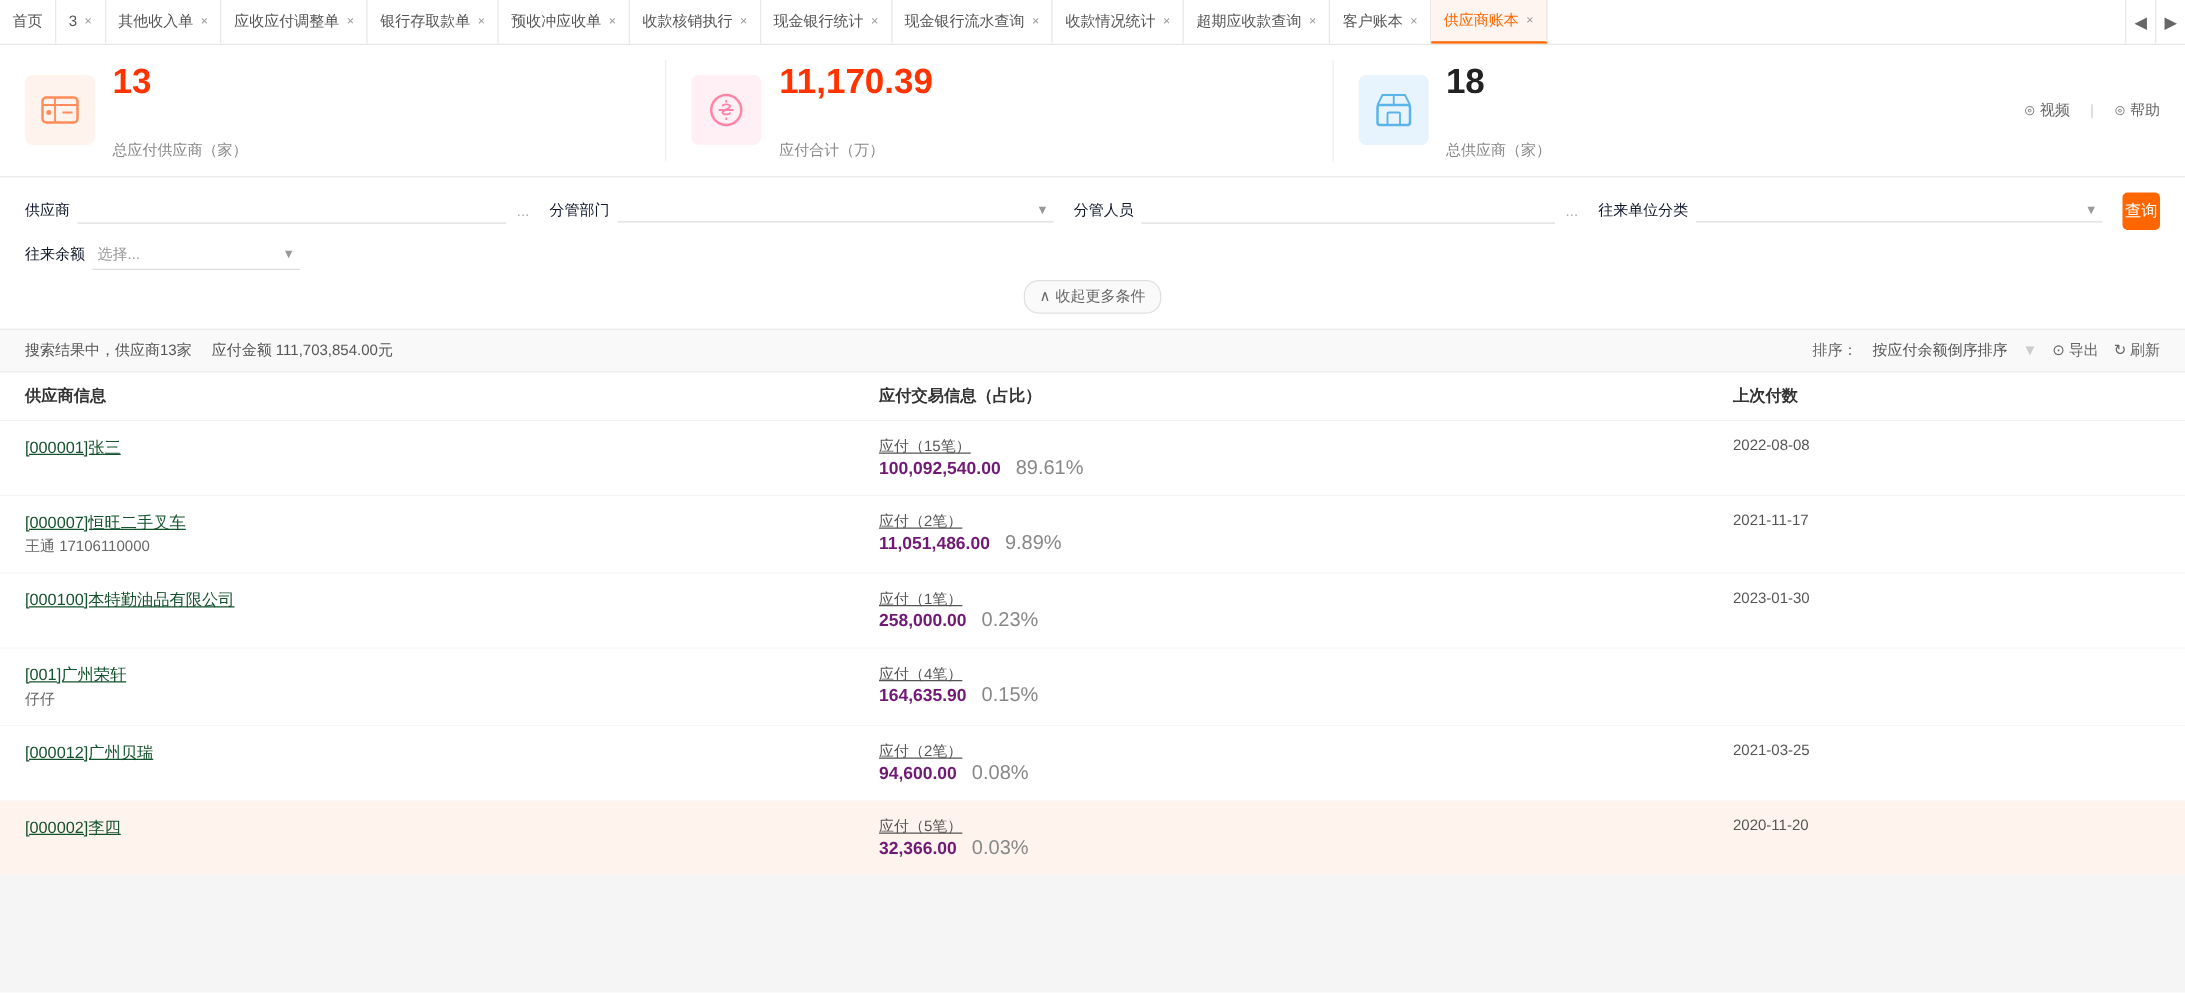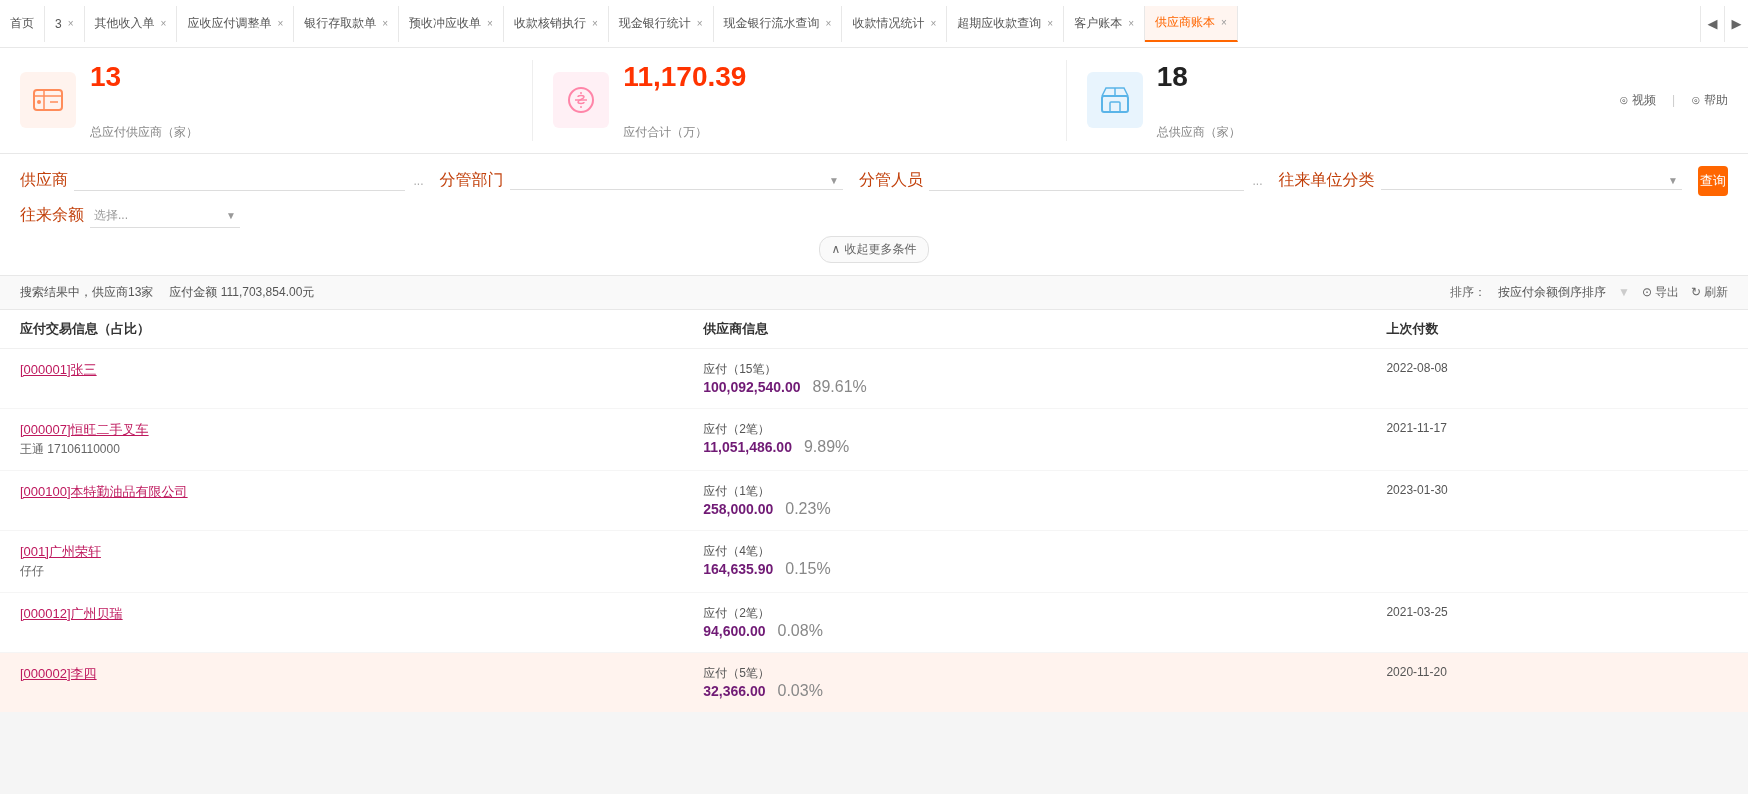--- a/index.html
+++ b/index.html
@@ -1,24 +1,24 @@
 <!DOCTYPE html>
 <html><head>
   <meta charset="utf-8">
   <style>
     * { box-sizing: border-box; margin: 0; padding: 0; }
     body { font-family: "Microsoft YaHei", "PingFang SC", Arial, sans-serif; font-size: 13px; background: #f5f5f5; color: #333; overflow-x: hidden; }
 
     
     .top-nav {
       display: flex;
-      align-items: center;
+      align-items: flex-end;
       background: #fff;
       border-bottom: 1px solid #e8e8e8;
-      height: 48px;
+      height: 36px;
       padding: 0;
       white-space: nowrap;
       overflow: hidden;
     }
     .nav-tab {
       display: inline-flex;
       align-items: center;
       height: 36px;
       padding: 0 10px;
       font-size: 12px;
@@ -90,21 +90,21 @@
       margin-bottom: 8px;
       flex-wrap: nowrap;
     }
     .filter-item {
       display: flex;
       align-items: center;
       gap: 6px;
       flex: 1;
       min-width: 0;
     }
-    .filter-label { font-size: 16px; color: #c2410c; flex-shrink: 0; }
+    .filter-label { font-size: 12px; color: #0f172a; flex-shrink: 0; }
     .filter-input {
       flex: 1;
       border: none;
       border-bottom: 1px solid #ddd;
       outline: none;
       font-size: 12px;
       padding: 3px 4px;
       color: #999;
       background: transparent;
       min-width: 0;
@@ -177,24 +177,24 @@
     }
     .table-row {
       display: grid;
       grid-template-columns: 2fr 2fr 1fr;
       padding: 12px 20px;
       border-bottom: 1px solid #f5f5f5;
       background: #fff;
       align-items: start;
     }
     .table-row.highlighted { background: #fff3ee; }
-    .supplier-link { color: #be185d; cursor: pointer; text-decoration: underline; font-size: 13px; }
+    .supplier-link { color: #14532d; cursor: pointer; text-decoration: underline; font-size: 13px; }
     .supplier-sub { font-size: 12px; color: #666; margin-top: 2px; }
     .transaction-info { }
-    .trans-label { font-size: 12px; color: #555; }
+    .trans-label { font-size: 12px; color: #555; text-decoration: underline; }
     .trans-amount { color: #701a75; font-size: 14px; font-weight: bold; cursor: pointer; }
     .trans-percent { font-size: 16px; color: #888; margin-left: 12px; }
     .last-pay { font-size: 12px; color: #555; }
 
     
     ::-webkit-scrollbar { width: 6px; height: 6px; }
     ::-webkit-scrollbar-thumb { background: #ccc; border-radius: 3px; }
   </style>
 </head>
 <body>
@@ -349,22 +349,22 @@
     </span>
     <span class="action-btn">
       <span>↻</span>
       <span>刷新</span>
     </span>
   </div>
 </div>
 
 <div class="table-wrap">
   <div class="table-header">
+    <span>供应商信息</span>
     <span>应付交易信息（占比）</span>
-    <span>供应商信息</span>
     <span>上次付数</span>
   </div>
   <div id="table-body">
       <div class="table-row">
         <div><a class="supplier-link" href="#">[000001]张三</a></div>
         <div class="transaction-info">
           <div class="trans-label">应付（15笔）</div>
           <div><span class="trans-amount">100,092,540.00</span><span class="trans-percent">89.61%</span></div>
         </div>
         <div class="last-pay">2022-08-08</div>

